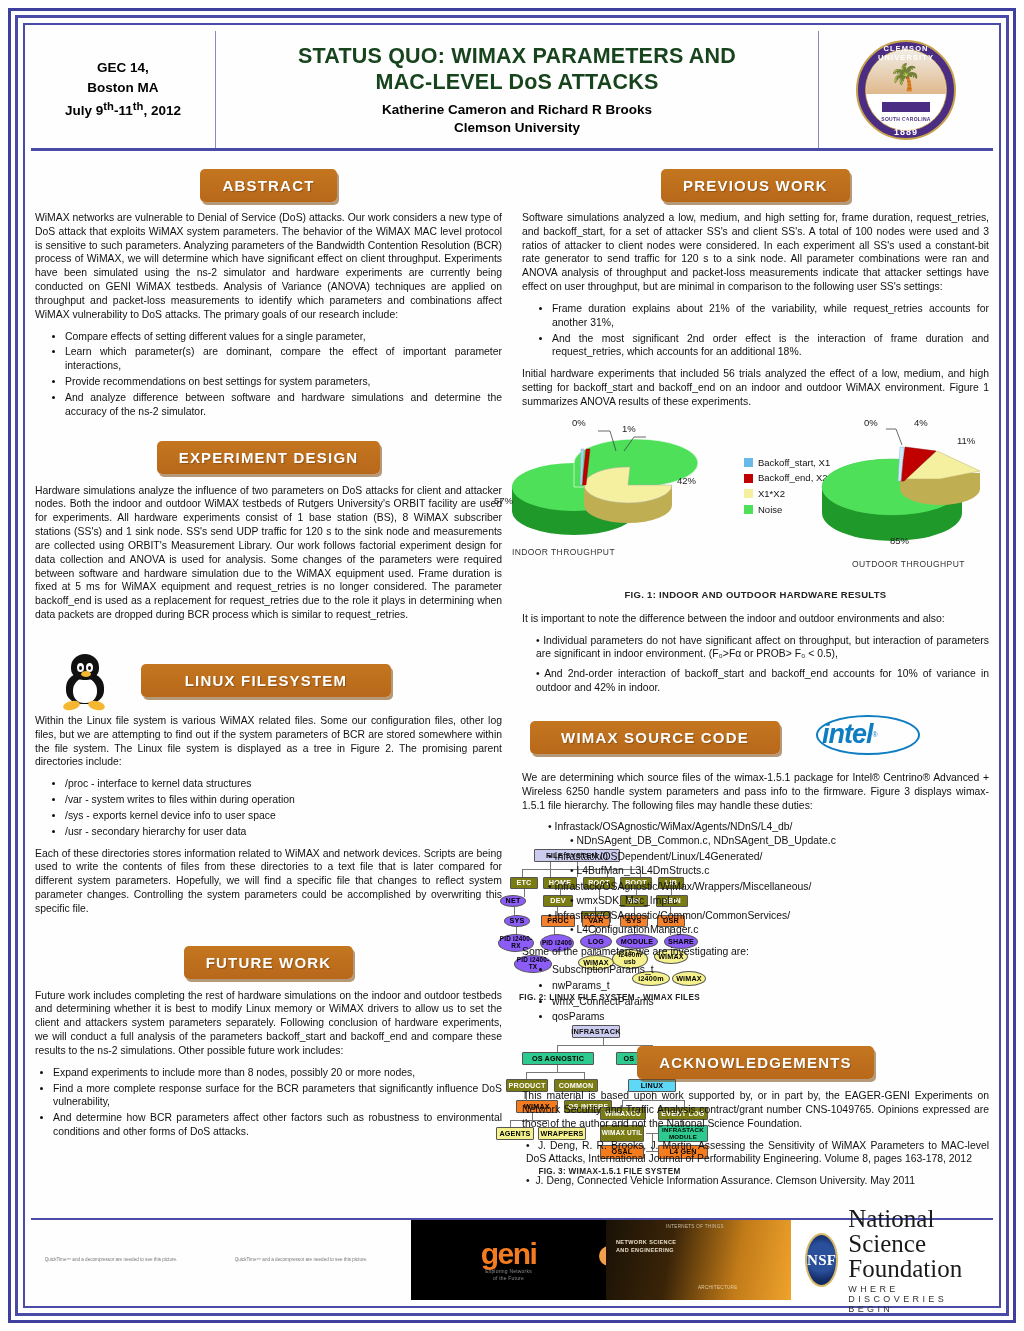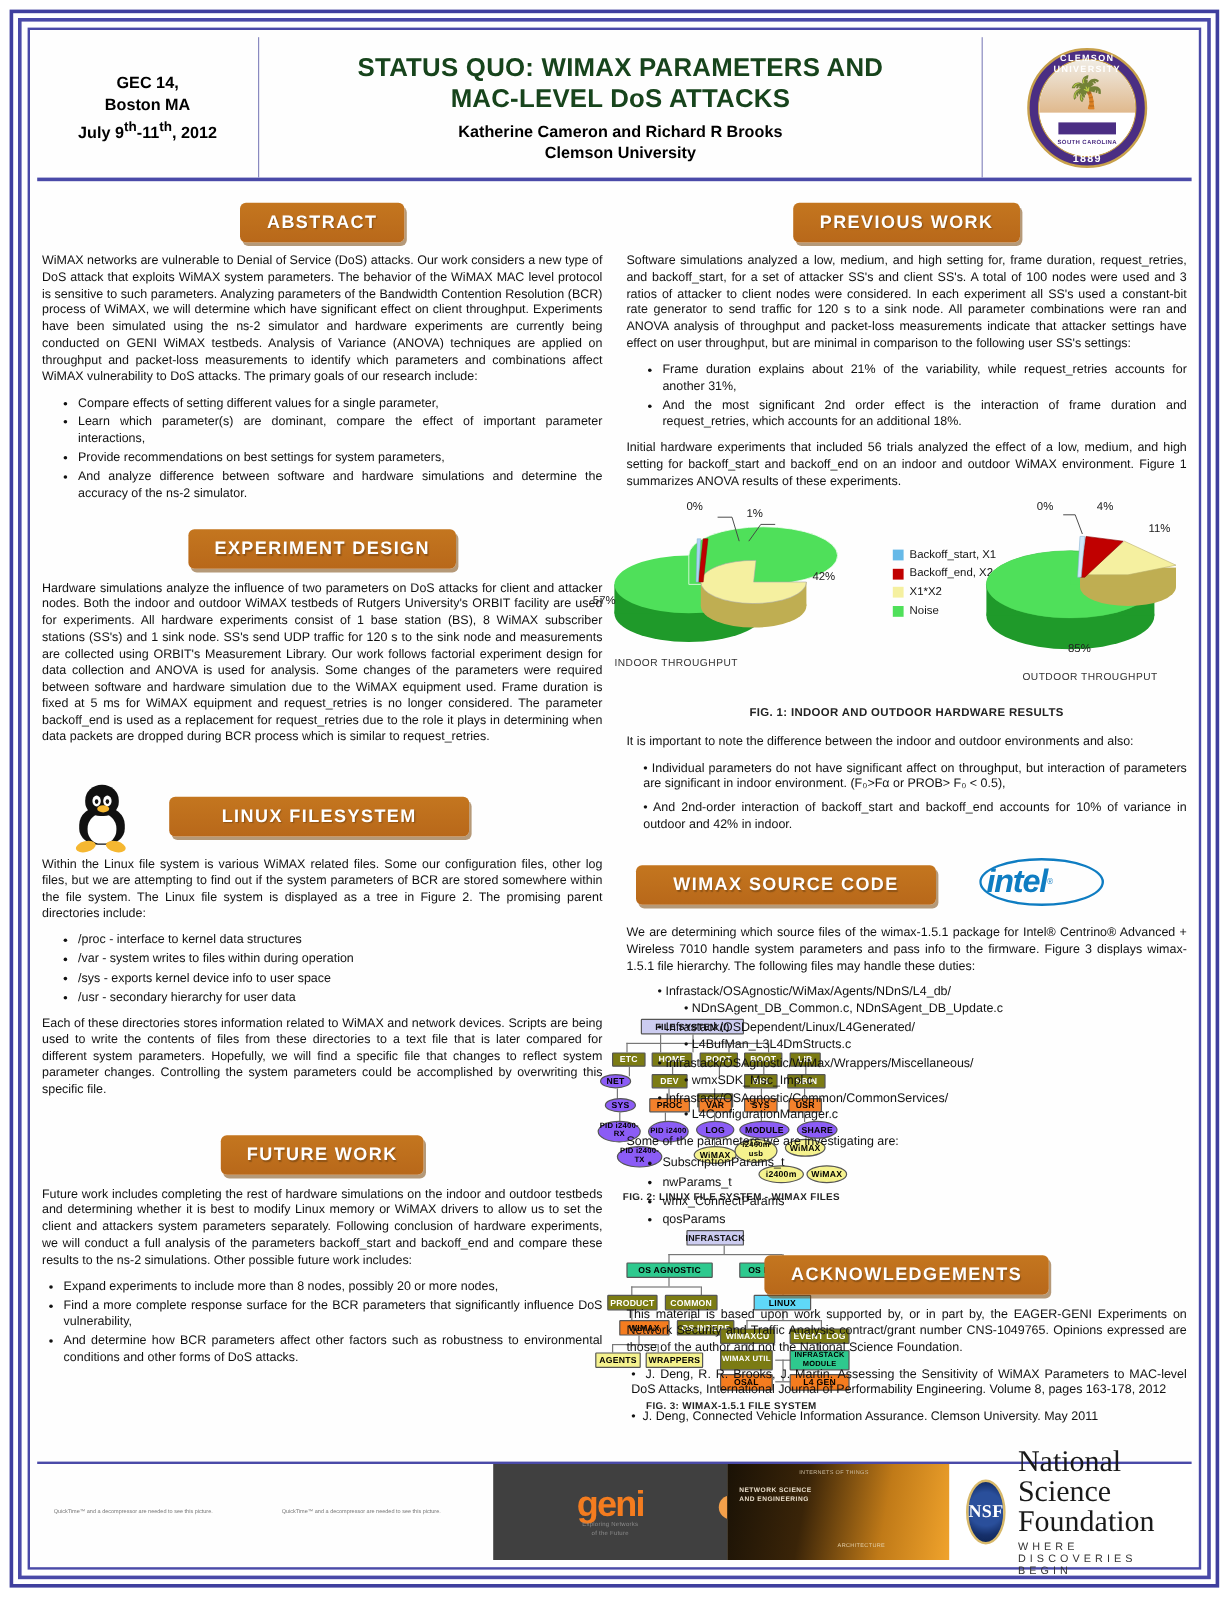--- a/index.html
+++ b/index.html
@@ -148,21 +148,21 @@
   .footer {
     position:absolute; left:6px; right:6px; bottom:6px; height:82px;
     border-top:2px solid #4a4aa8;
     display:flex; align-items:stretch;
   }
   .ft-cell { display:flex; align-items:center; justify-content:center; }
   .broken {
     display:flex; flex-direction:column; align-items:center; justify-content:center;
     font-size:4.6px; color:#777; text-align:center; line-height:1.25; filter:blur(0.35px);
   }
-  .geni-box { width:195px; background:#404040; display:flex; align-items:center; justify-content:center; position:relative; }
+  .geni-box { width:195px; background:#000000; display:flex; align-items:center; justify-content:center; position:relative; }
   .geni-word { font-size:30px; font-weight:bold; color:#f47c1f; letter-spacing:-1.5px; line-height:0.9; }
   .geni-sub { font-size:5px; color:#8b8b8b; text-align:center; margin-top:1px; letter-spacing:0.2px; }
   .geni-globe { position:absolute; top:6px; left:118px; width:20px; height:20px; border-radius:50%; background:#f4a04a; }
   .nsBand {
     width:185px;
     background:linear-gradient(100deg,#1a1206 0%,#3a2408 35%,#c07a18 70%,#f0a32c 100%);
     position:relative; overflow:hidden;
   }
   .nsBand .t1 { position:absolute; left:10px; top:18px; font-size:5.5px; color:#e8dcc8; letter-spacing:0.4px; line-height:1.5; font-weight:bold;}
   .nsBand .t2 { position:absolute; left:60px; top:4px; font-size:4.6px; color:#cdbfa4; letter-spacing:0.3px; }
@@ -473,21 +473,21 @@
         <li style="margin-top:6px;">• <span>And 2nd-order interaction of backoff_start and backoff_end accounts for 10% of variance in outdoor and 42% in indoor.</span></li>
       </ul>
 
       <div style="position:relative;height:60px;margin-top:16px;">
         <div class="banner" style="position:absolute;left:8px;top:10px;width:250px;">WIMAX  SOURCE CODE</div>
         <div class="intel" style="left:300px;top:8px;">
           <div class="swoosh"></div>
           <span class="word">intel</span><span class="reg">®</span>
         </div>
       </div>
-      <p class="body">We are determining which source files of the wimax-1.5.1 package for Intel® Centrino® Advanced + Wireless 7010 handle system parameters and pass info to the firmware. Figure 3 displays wimax-1.5.1 file hierarchy. The following files may handle these duties:</p>
+      <p class="body">We are determining which source files of the wimax-1.5.1 package for Intel® Centrino® Advanced + Wireless 6250 handle system parameters and pass info to the firmware. Figure 3 displays wimax-1.5.1 file hierarchy. The following files may handle these duties:</p>
       <ul class="bul" style="list-style:none;padding-left:26px;">
         <li>• <span>Infrastack/OSAgnostic/WiMax/Agents/NDnS/L4_db/</span>
           <div style="padding-left:22px;">• <span>NDnSAgent_DB_Common.c, NDnSAgent_DB_Update.c</span></div></li>
         <li>• <span>Infrastack/OSDependent/Linux/L4Generated/</span>
           <div style="padding-left:22px;">• <span>L4BufMan_L3L4DmStructs.c</span></div></li>
         <li>• <span>Infrastack/OSAgnostic/WiMax/Wrappers/Miscellaneous/</span>
           <div style="padding-left:22px;">• <span>wmxSDK_Msc_Impl.c</span></div></li>
         <li>• <span>Infrastack/OSAgnostic/Common/CommonServices/</span>
           <div style="padding-left:22px;">• <span>L4ConfigurationManager.c</span></div></li>
       </ul>

